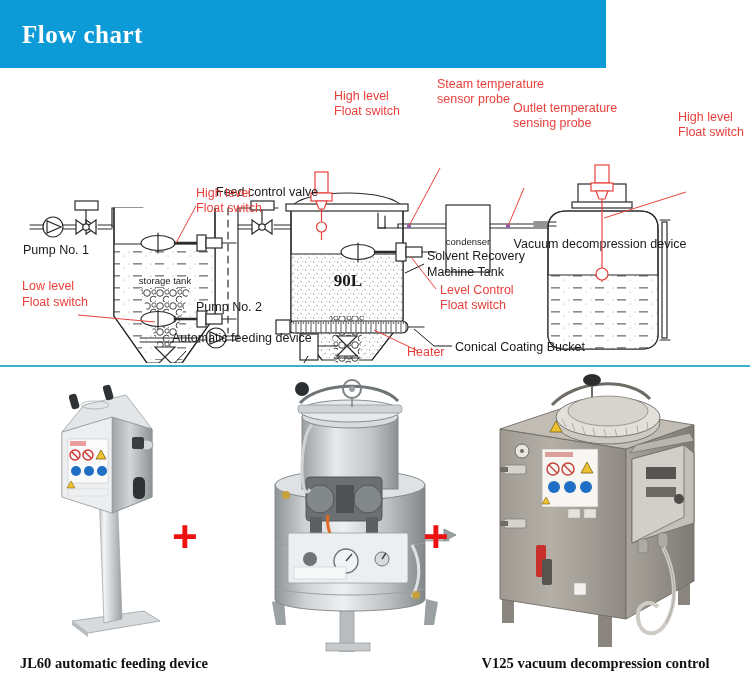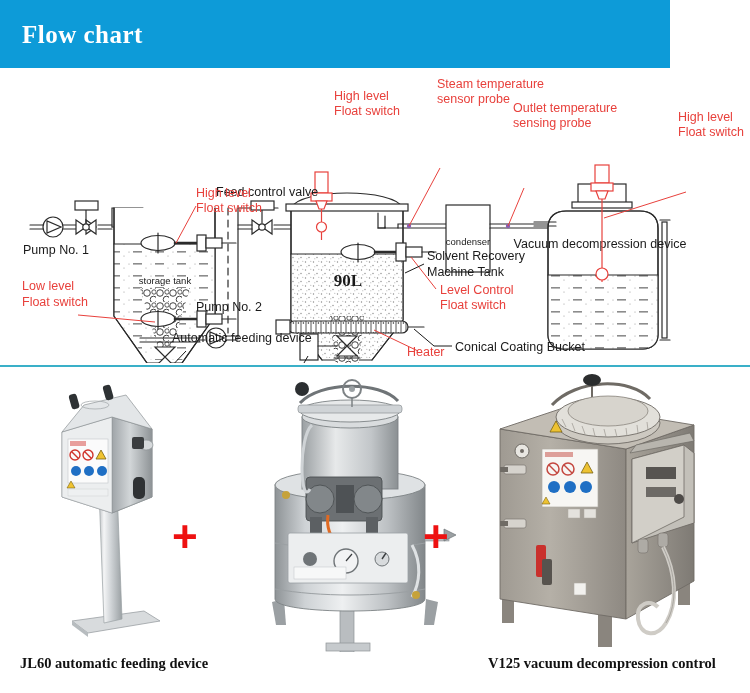--- a/index.html
+++ b/index.html
@@ -13,21 +13,21 @@
     height: 693px;
     background: #ffffff;
     font-family: "Liberation Sans", sans-serif;
     overflow: hidden;
   }
 
   
   #header-banner {
     position: absolute;
     left: 0; top: 0;
-    width: 670px;
+    width: 606px;
     height: 68px;
     background: #0d9bd8;
   }
   #header-title {
     position: absolute;
     left: 22px;
     top: 21px;
     font-family: "Liberation Serif", serif;
     font-weight: bold;
     font-size: 25px;
@@ -80,23 +80,22 @@
   #plus-1 { left: 172px; }
   #plus-2 { left: 423px; }
 
   .caption {
     position: absolute;
     top: 288px;
     font-family: "Liberation Serif", serif;
     font-weight: bold;
     font-size: 14.5px;
     color: #111111;
-    text-align: left;
+    text-align: center;
     white-space: nowrap;
-    padding-left: 20px;
   }
   #caption-1 { left: 0px;   width: 228px; }
   #caption-2 { left: 228px; width: 255px; }
 
   .photo-svg { position: absolute; left: 0; top: 0; }
 </style>
 </head>
 <body>
 
 <div id="page">

